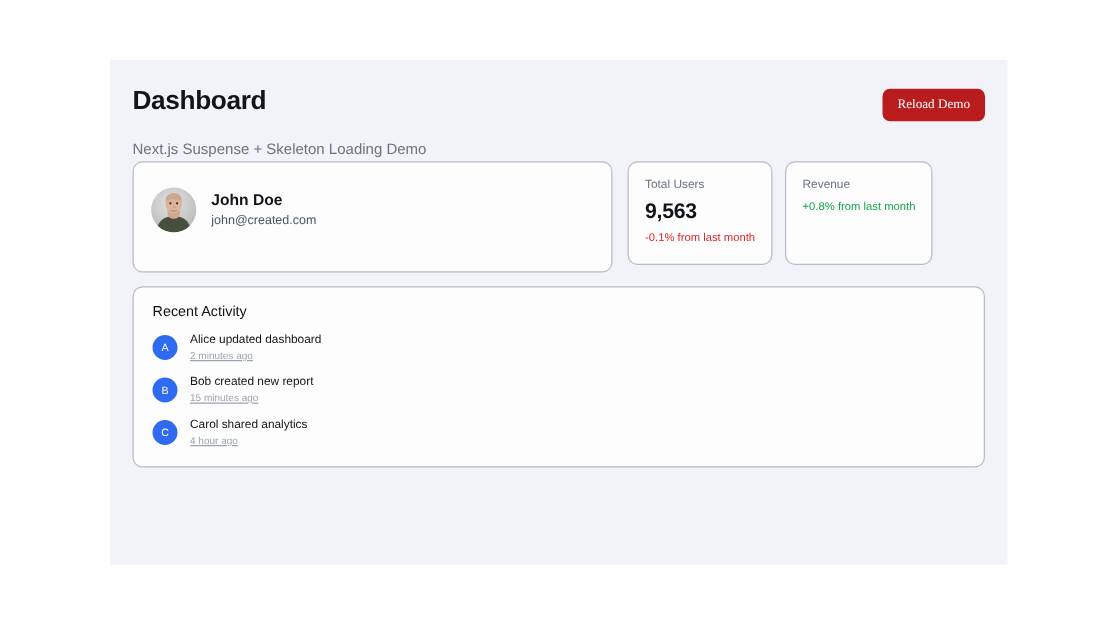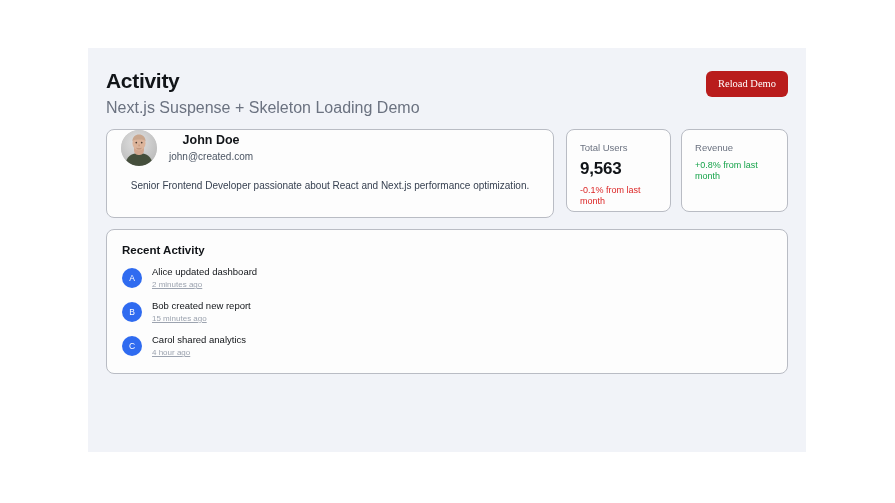--- a/index.html
+++ b/index.html
@@ -37,23 +37,23 @@
   }
   .page-title {
     font-size: 21px;
     font-weight: bold;
     color: #111418;
     letter-spacing: -0.3px;
     line-height: 25px;
     margin: 0;
   }
   .page-subtitle {
-    font-size: 16px;
+    font-size: 12px;
     color: #6b7280;
-    margin-top: 8px;
+    margin-top: 20px;
     line-height: 13px;
   }
   .reload-btn {
     margin-top: 3px;
     background: #b91c1c;
     color: #ffffff;
     font-size: 10.5px;
     border: none;
     border-radius: 6px;
     padding: 7px 12px;
@@ -67,24 +67,23 @@
     gap: 12px;
     margin-top: 9px;
   }
   .card {
     background: #fdfdfd;
     border: 1px solid #b9bcc4;
     border-radius: 8px;
     box-sizing: border-box;
   }
   .profile-card {
-    width: 448px;
+    width: 384px;
     height: 89px;
-    padding: 0 14px;
-    text-align: center;
+    padding: 20px 14px;
   }
   .stats-col {
     display: flex;
     flex-direction: row;
     gap: 10px;
     flex: 1;
   }
   .stat-card {
     height: 83px;
     padding: 12px 13px;
@@ -145,21 +144,21 @@
   .delta-up   { color: #16a34a; }
   
   .activity-card {
     margin-top: 11px;
     height: 145px;
     padding: 13px 15px;
     box-sizing: border-box;
   }
   .activity-title {
     font-size: 11.5px;
-    font-weight: bold;
+    font-weight: normal;
     color: #111418;
     line-height: 14px;
   }
   .activity-list { margin-top: 9px; }
   .activity-item {
     display: flex;
     align-items: center;
     gap: 10px;
     margin-bottom: 10px;
   }
@@ -190,21 +189,21 @@
   }
 </style>
 </head>
 <body>
 
 <div id="root">
   <div class="app-panel">
 
     <div class="header-row">
       <div>
-        <div class="page-title">Activity</div>
+        <div class="page-title">Dashboard</div>
         <div class="page-subtitle">Next.js Suspense + Skeleton Loading Demo</div>
       </div>
       <button class="reload-btn">Reload Demo</button>
     </div>
 
     <div class="top-grid">
 
       <div class="card profile-card">
         <div class="profile-head">
           <div class="avatar-photo">
@@ -229,21 +228,20 @@
                 <path d="M17.9 13.4 L17.3 16.2 L19.1 16.2 Z" fill="#c79a80"></path>
                 <path d="M15.6 18.3 C16.6 19.1 19.4 19.1 20.4 18.3" stroke="#a97f68" stroke-width="0.8" fill="none"></path>
               </g>
             </svg>
           </div>
           <div>
             <div class="profile-name">John Doe</div>
             <div class="profile-email">john@created.com</div>
           </div>
         </div>
-        <div class="profile-bio">Senior Frontend Developer passionate about React and Next.js performance optimization.</div>
       </div>
 
       <div class="stats-col">
         <div class="card stat-card">
           <div class="stat-label">Total Users</div>
           <div class="stat-value">9,563</div>
           <div class="stat-delta delta-down">-0.1% from last month</div>
         </div>
         <div class="card stat-card">
           <div class="stat-label">Revenue</div>

